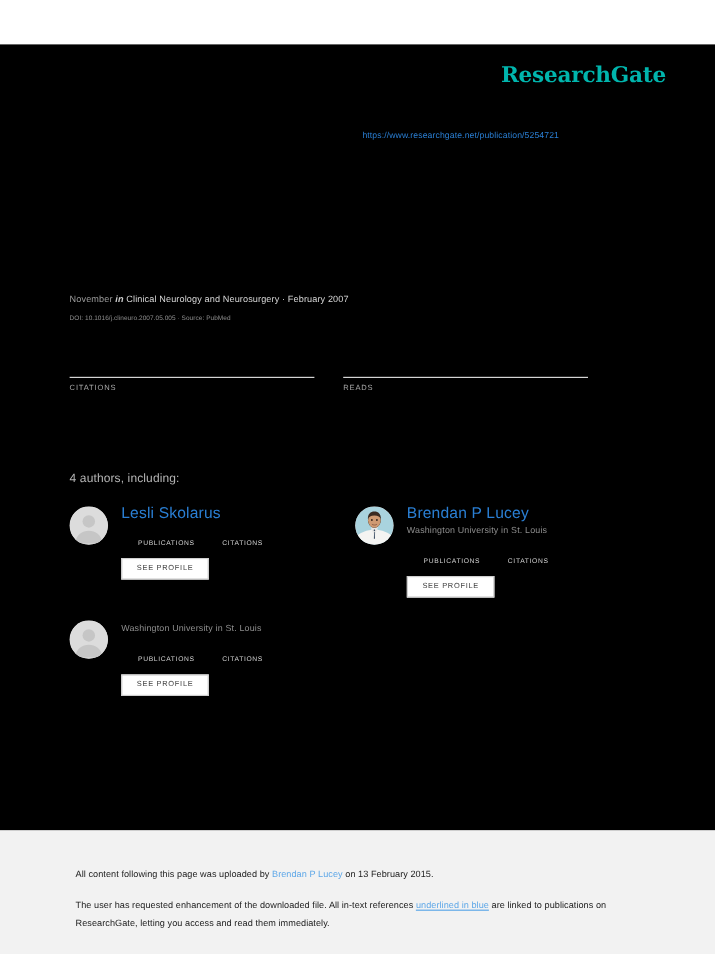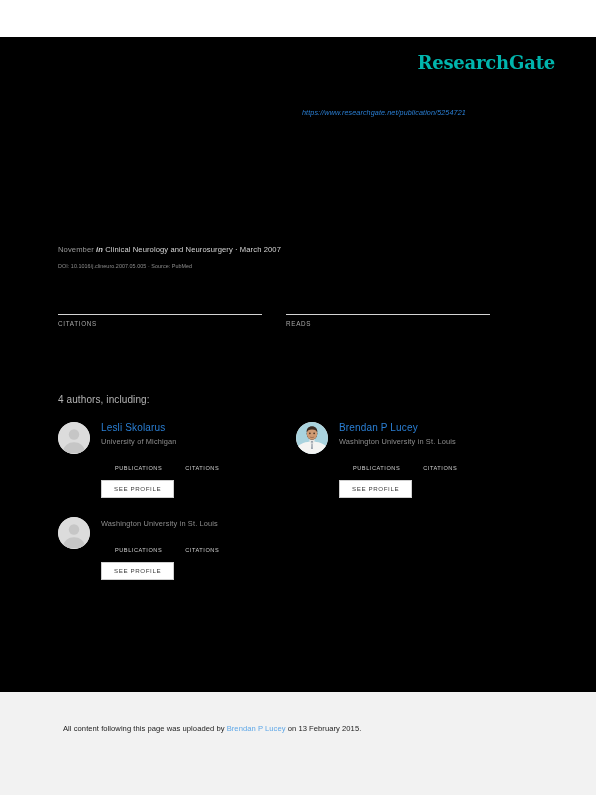--- a/index.html
+++ b/index.html
@@ -50,21 +50,20 @@
 
   
   .rg-url {
     position: absolute;
     top: 71px;
     left: 302px;
     font-size: 7.2px;
     color: #2a7fd4;
     letter-spacing: 0.1px;
     white-space: nowrap;
-    font-style: italic;
   }
 
   
   .title-block {
     position: absolute;
     top: 120px;
     left: 58px;
     width: 480px;
     color: #000000;
     font-size: 13px;
@@ -165,21 +164,21 @@
     width: 32px; height: 32px;
     border-radius: 50%;
     overflow: hidden;
     background: #d9d9d9;
   }
   .avatar svg { display: block; }
   .author-body {
     margin-left: 43px;
   }
   .author-name {
-    font-size: 10px;
+    font-size: 13px;
     color: #2a7fd4;
     font-weight: 400;
     letter-spacing: 0.15px;
     line-height: 11px;
     padding-top: 2px;
   }
   .author-inst {
     font-size: 7.4px;
     color: #8e8e8e;
     letter-spacing: 0.15px;
@@ -256,21 +255,21 @@
   <div class="rg-logo">ResearchGate</div>
 
   <div class="rg-url">https://www.researchgate.net/publication/5254721</div>
 
   <div class="title-block"></div>
   <div class="title-authors"></div>
 
   <div class="meta-line">
     <span>November</span>
     <span class="ital">in</span>
-    <span class="journal">Clinical Neurology and Neurosurgery · March 2007</span>
+    <span class="journal">Clinical Neurology and Neurosurgery · February 2007</span>
   </div>
 
   <div class="doi-line">DOI: 10.1016/j.clineuro.2007.05.005 · Source: PubMed</div>
 
   <div class="stats">
     <div class="stat-col">
       <div class="stat-num"></div>
       <div class="stat-rule"></div>
       <div class="stat-label">CITATIONS</div>
     </div>
@@ -290,21 +289,20 @@
       <div class="author-card">
         <div class="avatar">
           <svg width="32" height="32" viewBox="0 0 32 32">
             <circle cx="16" cy="16" r="16" fill="#dcdcdc"></circle>
             <circle cx="16" cy="12.5" r="5.2" fill="#c6c6c6"></circle>
             <path d="M4.5 31 C5.5 23.5 10.5 20.3 16 20.3 C21.5 20.3 26.5 23.5 27.5 31 Z" fill="#c6c6c6"></path>
           </svg>
         </div>
         <div class="author-body">
           <div class="author-name">Lesli Skolarus</div>
-          <div class="author-inst">University of Michigan</div>
           <div class="author-stats">
             <div class="as-item">
               <div class="as-num"></div>
               <div class="as-label">PUBLICATIONS</div>
             </div>
             <div class="as-item">
               <div class="as-num"></div>
               <div class="as-label">CITATIONS</div>
             </div>
           </div>
@@ -384,13 +382,16 @@
 
     </div>
 
   </div>
 </div>
 
 <div class="footer">
   <div class="footer-line1">
     <span>All content following this page was uploaded by </span><span class="lnk">Brendan P Lucey</span><span> on 13 February 2015.</span>
   </div>
+  <div class="footer-line2">
+    <span>The user has requested enhancement of the downloaded file. All in-text references </span><span class="lnk-u">underlined in blue</span><span> are linked to publications on ResearchGate, letting you access and read them immediately.</span>
+  </div>
 </div>
 
 </body></html>

